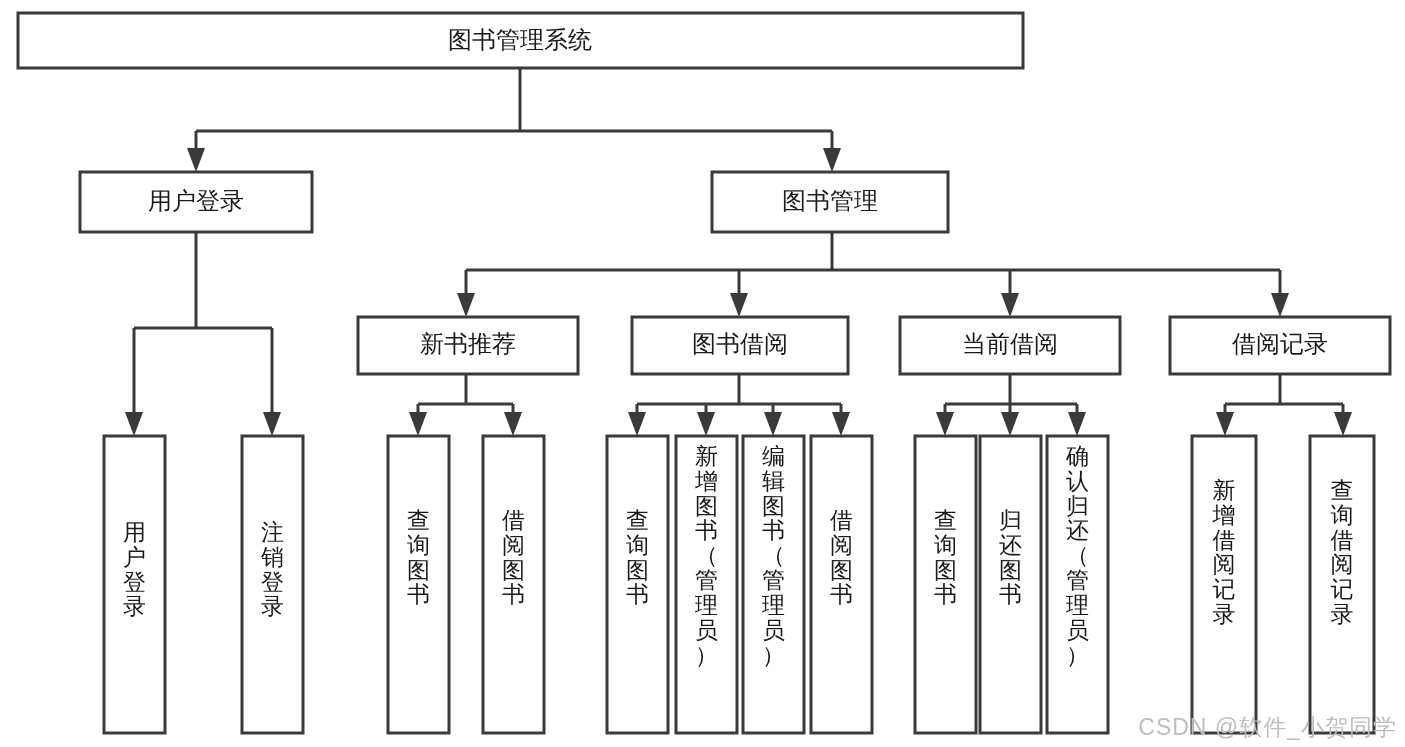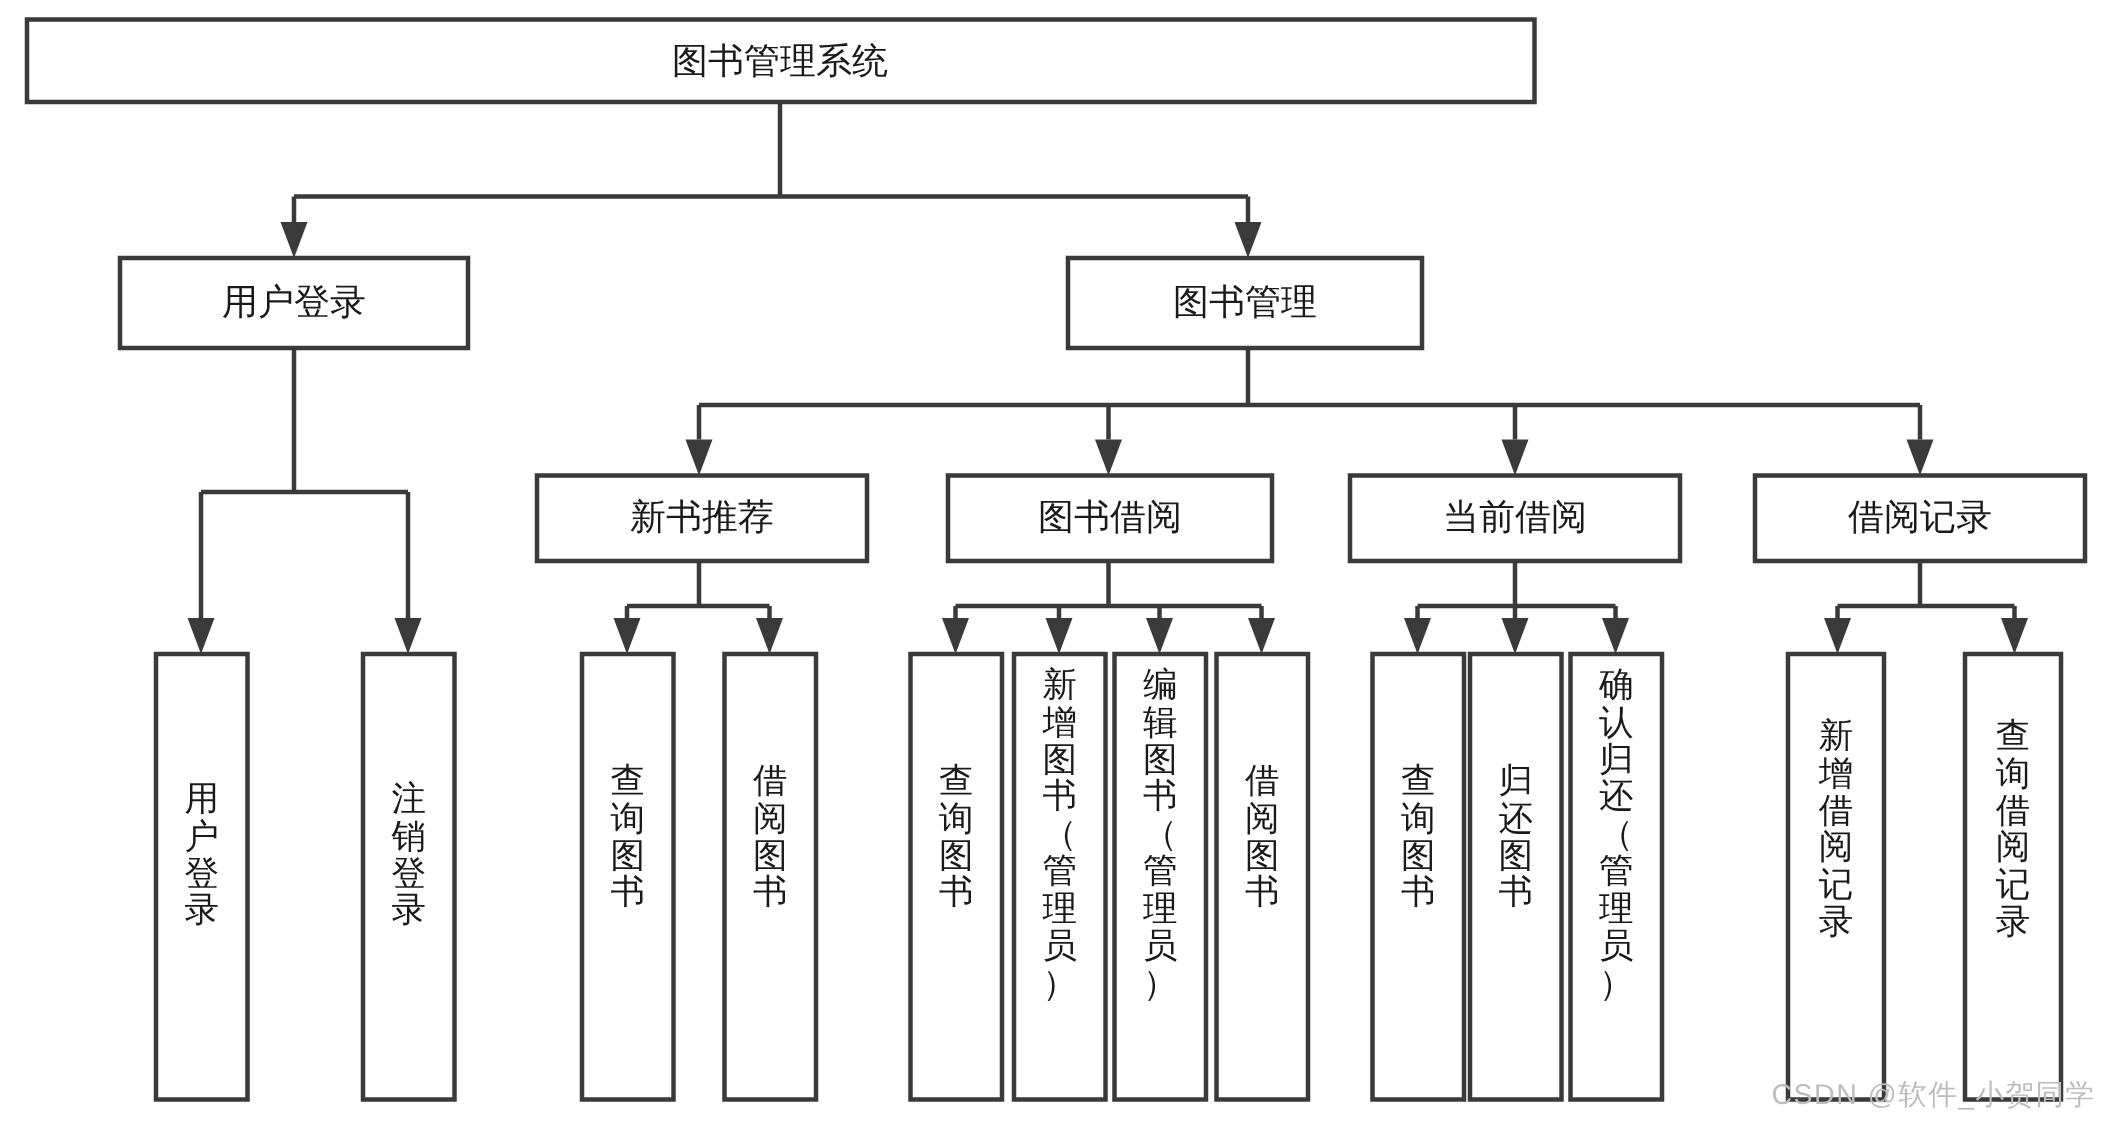--- a/index.html
+++ b/index.html
@@ -22,21 +22,21 @@
     position:absolute;
     display:flex;flex-direction:column;align-items:center;
     font-size:23px;line-height:1.08;color:#1a1a1a;
     letter-spacing:0;
     pointer-events:none;
     white-space:pre;
   }
   .v-label-wrap span{display:block;text-align:center;}
   .watermark{
     position:absolute;right:8px;bottom:4px;
-    font-size:19px;color:#bdbdbd;
+    font-size:23px;color:#bdbdbd;
     font-family:"Liberation Sans","DejaVu Sans",sans-serif;
     letter-spacing:1px;
     pointer-events:none;
     text-align:right;
   }
 </style>
 </head>
 <body>
 
 <div id="diagram-root">

